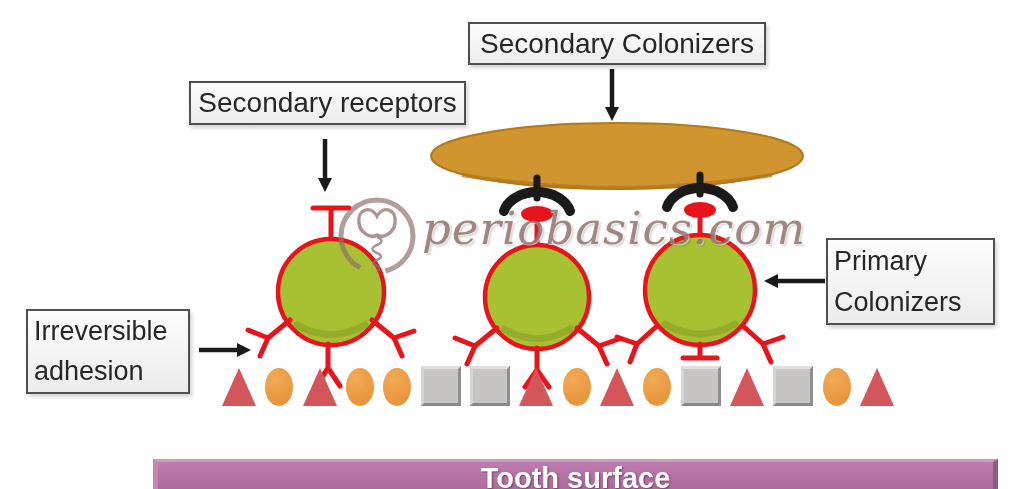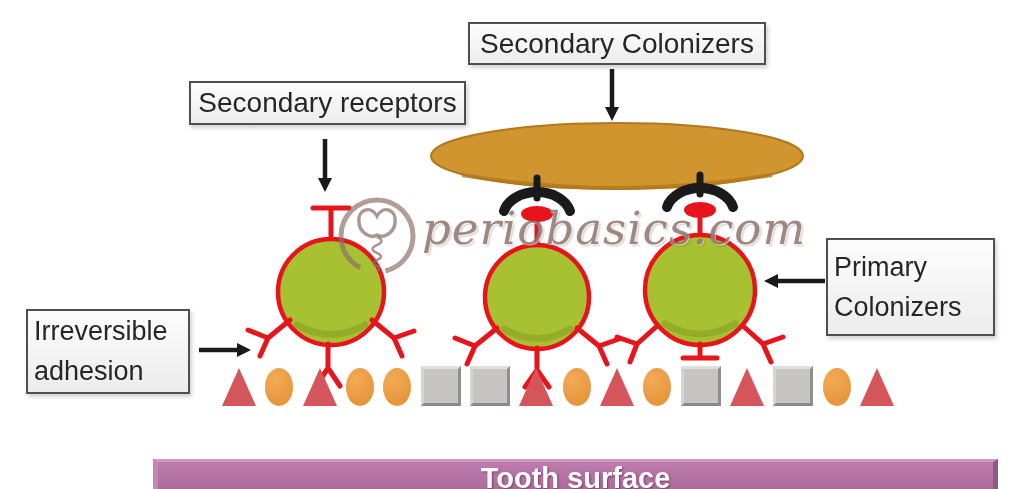--- a/index.html
+++ b/index.html
@@ -19,21 +19,21 @@
   .arrow{stroke:var(--arrow_black,#1a1a1a);stroke-width:4.5;fill:none;}
 
   
   .label-box{position:absolute;z-index:5;display:flex;align-items:center;justify-content:center;
      text-align:left;background:linear-gradient(180deg,#fdfdfd,#ececec);
      border:2px solid var(--label_border,#4f4f4f);box-shadow:2px 3px 4px rgba(0,0,0,.18);
      color:#262626;font-size:28px;box-sizing:border-box;padding:2px 6px;}
   #lb-secondary{left:468px;top:22px;width:298px;height:43px;}
   #lb-adhesion{left:189px;top:81px;width:277px;height:44px;}
   #lb-irreversible{left:26px;top:309px;width:164px;height:85px;font-size:27px;line-height:1.45;}
-  #lb-primary{left:826px;top:238px;width:169px;height:98px;font-size:27px;line-height:1.5;}
+  #lb-primary{left:826px;top:238px;width:169px;height:87px;font-size:27px;line-height:1.5;}
 
   
   #watermark{position:absolute;left:334px;top:192px;z-index:4;display:flex;align-items:flex-start;pointer-events:none;}
   #wm-logo{opacity:.85;}
   #wm-text{font-family:"DejaVu Serif",serif;font-style:italic;font-size:45px;
      color:rgba(138,107,101,.8);letter-spacing:1px;margin-left:2px;margin-top:10px;
      text-shadow:1px 1px 0 rgba(255,255,255,.55),2px 2px 2px rgba(90,60,55,.25);}
 
   
   #substrate-row{position:absolute;left:222px;top:365px;width:672px;height:41px;z-index:2;

